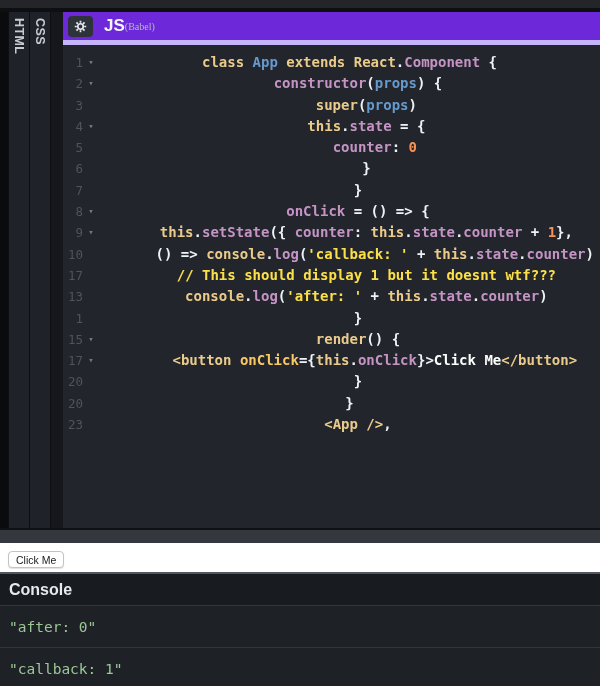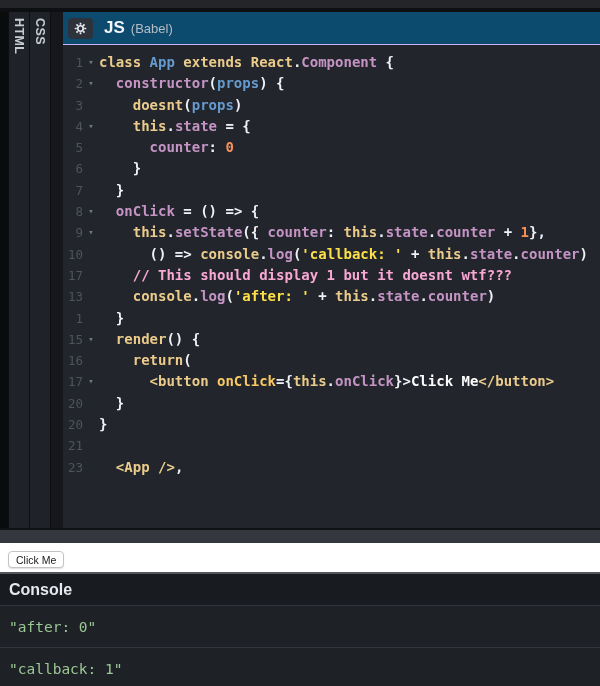--- a/index.html
+++ b/index.html
@@ -13,37 +13,37 @@
   
   .workspace{position:absolute;left:0;top:12px;width:600px;height:516px;display:flex;}
   .left-strip{width:8px;background:#0a0b0d;}
   .vtab{width:21px;background:#1f2329;border-left:1px solid #0c0e11;box-sizing:border-box;
     display:flex;justify-content:center;align-items:flex-start;cursor:pointer;}
   .vtab-label{writing-mode:vertical-rl;font:700 12.5px "Liberation Sans",sans-serif;
     color:#c6ccd2;padding-top:6px;letter-spacing:.4px;}
   .vgap{width:13px;background:#15171c;border-left:1px solid #0c0e11;box-sizing:border-box;}
 
   .js-panel{flex:1;min-width:0;display:flex;flex-direction:column;background:#22262c;}
-  .js-header{height:33px;background:#0c4a6e;border-bottom:1px solid #c4b5fd;
+  .js-header{height:33px;background:#6d28d9;border-bottom:5px solid #c4b5fd;
     box-sizing:border-box;display:flex;align-items:center;padding-left:5px;}
   .gear-btn{width:25px;height:21px;background:#2e333b;border-radius:4px;border:none;
     display:flex;align-items:center;justify-content:center;cursor:pointer;padding:0;}
   .js-title{margin-left:11px;font-size:17px;font-weight:700;color:#f2f5f9;}
-  .js-mode{margin-left:6px;font-size:13px;color:#b6bcc3;}
+  .js-mode{font-size:10px;color:#b6bcc3;font-family:Liberation Serif, serif;}
 
   .code-area{flex:1;overflow:hidden;padding-top:7px;cursor:text;}
   .code-line{display:flex;white-space:pre;height:21.3px;
     font:700 14px "DejaVu Sans Mono",monospace;line-height:21.3px;}
   .ln{display:inline-block;width:20px;text-align:right;flex:none;
     font:400 12.5px "DejaVu Sans Mono",monospace;line-height:21.3px;color:#4d545c;}
   .fold{display:inline-block;width:16px;text-align:center;flex:none;
     font-size:9px;line-height:21.3px;color:#717880;cursor:pointer;}
-  .lt{flex:1;min-width:0;}
+  .lt{flex:1;min-width:0;text-align:center;}
   .tk-kw{color:#ebcb8b}.tk-var{color:#6699cc}.tk-prop{color:#c594c5}
-  .tk-num{color:#f99157}.tk-str{color:#fde047}.tk-com{color:#f9a8d4}
+  .tk-num{color:#f99157}.tk-str{color:#fde047}.tk-com{color:#fde047}
   .tk-attr{color:#fac863}.tk-pun{color:#eef1f5}.tk-txt{color:#ffffff}
 
   
   .splitter{position:absolute;left:0;top:528px;width:600px;height:15px;
     background:#34383e;border-top:2px solid #101114;box-sizing:border-box;cursor:row-resize;}
 
   
   .preview{position:absolute;left:0;top:543px;width:600px;height:29px;background:#ffffff;}
   .preview-btn{position:absolute;left:8px;top:8px;height:17px;padding:0 7px;
     background:#ffffff;border:1px solid #c3c3c3;border-radius:4px;
@@ -88,37 +88,35 @@
               </g>
             </svg>
           </span>
         </button>
         <span class="js-title">JS</span>
         <span class="js-mode">(Babel)</span>
       </div>
       <div class="code-area">
           <div class="code-line"><span class="ln">1</span><span class="fold">▾</span><span class="lt"><span class="tk-kw">class </span><span class="tk-var">App </span><span class="tk-kw">extends </span><span class="tk-kw">React</span><span class="tk-pun">.</span><span class="tk-prop">Component</span><span class="tk-pun"> {</span></span></div>
           <div class="code-line"><span class="ln">2</span><span class="fold">▾</span><span class="lt"><span class="tk-pun">  </span><span class="tk-prop">constructor</span><span class="tk-pun">(</span><span class="tk-var">props</span><span class="tk-pun">) {</span></span></div>
-          <div class="code-line"><span class="ln">3</span><span class="fold"></span><span class="lt"><span class="tk-pun">    </span><span class="tk-kw">doesnt</span><span class="tk-pun">(</span><span class="tk-var">props</span><span class="tk-pun">)</span></span></div>
+          <div class="code-line"><span class="ln">3</span><span class="fold"></span><span class="lt"><span class="tk-pun">    </span><span class="tk-kw">super</span><span class="tk-pun">(</span><span class="tk-var">props</span><span class="tk-pun">)</span></span></div>
           <div class="code-line"><span class="ln">4</span><span class="fold">▾</span><span class="lt"><span class="tk-pun">    </span><span class="tk-kw">this</span><span class="tk-pun">.</span><span class="tk-prop">state</span><span class="tk-pun"> = {</span></span></div>
           <div class="code-line"><span class="ln">5</span><span class="fold"></span><span class="lt"><span class="tk-pun">      </span><span class="tk-prop">counter</span><span class="tk-pun">: </span><span class="tk-num">0</span></span></div>
           <div class="code-line"><span class="ln">6</span><span class="fold"></span><span class="lt"><span class="tk-pun">    }</span></span></div>
           <div class="code-line"><span class="ln">7</span><span class="fold"></span><span class="lt"><span class="tk-pun">  }</span></span></div>
           <div class="code-line"><span class="ln">8</span><span class="fold">▾</span><span class="lt"><span class="tk-pun">  </span><span class="tk-prop">onClick</span><span class="tk-pun"> = () =&gt; {</span></span></div>
           <div class="code-line"><span class="ln">9</span><span class="fold">▾</span><span class="lt"><span class="tk-pun">    </span><span class="tk-kw">this</span><span class="tk-pun">.</span><span class="tk-prop">setState</span><span class="tk-pun">({ </span><span class="tk-prop">counter</span><span class="tk-pun">: </span><span class="tk-kw">this</span><span class="tk-pun">.</span><span class="tk-prop">state</span><span class="tk-pun">.</span><span class="tk-prop">counter</span><span class="tk-pun"> + </span><span class="tk-num">1</span><span class="tk-pun">},</span></span></div>
           <div class="code-line"><span class="ln">10</span><span class="fold"></span><span class="lt"><span class="tk-pun">      () =&gt; </span><span class="tk-kw">console</span><span class="tk-pun">.</span><span class="tk-prop">log</span><span class="tk-pun">(</span><span class="tk-str">'callback: '</span><span class="tk-pun"> + </span><span class="tk-kw">this</span><span class="tk-pun">.</span><span class="tk-prop">state</span><span class="tk-pun">.</span><span class="tk-prop">counter</span><span class="tk-pun">)</span></span></div>
           <div class="code-line"><span class="ln">17</span><span class="fold"></span><span class="lt"><span class="tk-pun">    </span><span class="tk-com">// This should display 1 but it doesnt wtf???</span></span></div>
           <div class="code-line"><span class="ln">13</span><span class="fold"></span><span class="lt"><span class="tk-pun">    </span><span class="tk-kw">console</span><span class="tk-pun">.</span><span class="tk-prop">log</span><span class="tk-pun">(</span><span class="tk-str">'after: '</span><span class="tk-pun"> + </span><span class="tk-kw">this</span><span class="tk-pun">.</span><span class="tk-prop">state</span><span class="tk-pun">.</span><span class="tk-prop">counter</span><span class="tk-pun">)</span></span></div>
           <div class="code-line"><span class="ln">1</span><span class="fold"></span><span class="lt"><span class="tk-pun">  }</span></span></div>
           <div class="code-line"><span class="ln">15</span><span class="fold">▾</span><span class="lt"><span class="tk-pun">  </span><span class="tk-kw">render</span><span class="tk-pun">() {</span></span></div>
-          <div class="code-line"><span class="ln">16</span><span class="fold"></span><span class="lt"><span class="tk-pun">    </span><span class="tk-kw">return</span><span class="tk-pun">(</span></span></div>
           <div class="code-line"><span class="ln">17</span><span class="fold">▾</span><span class="lt"><span class="tk-pun">      </span><span class="tk-kw">&lt;button </span><span class="tk-attr">onClick</span><span class="tk-pun">={</span><span class="tk-kw">this</span><span class="tk-pun">.</span><span class="tk-prop">onClick</span><span class="tk-pun">}&gt;</span><span class="tk-txt">Click Me</span><span class="tk-kw">&lt;/button&gt;</span></span></div>
           <div class="code-line"><span class="ln">20</span><span class="fold"></span><span class="lt"><span class="tk-pun">  }</span></span></div>
           <div class="code-line"><span class="ln">20</span><span class="fold"></span><span class="lt"><span class="tk-pun">}</span></span></div>
-          <div class="code-line"><span class="ln">21</span><span class="fold"></span><span class="lt"></span></div>
           <div class="code-line"><span class="ln">23</span><span class="fold"></span><span class="lt"><span class="tk-pun">  </span><span class="tk-kw">&lt;App /&gt;</span><span class="tk-pun">,</span></span></div>
         </div>
     </div>
   </div>
 
   <div class="splitter"></div>
 
   <div class="preview">
     <button class="preview-btn">Click Me</button>
   </div>

